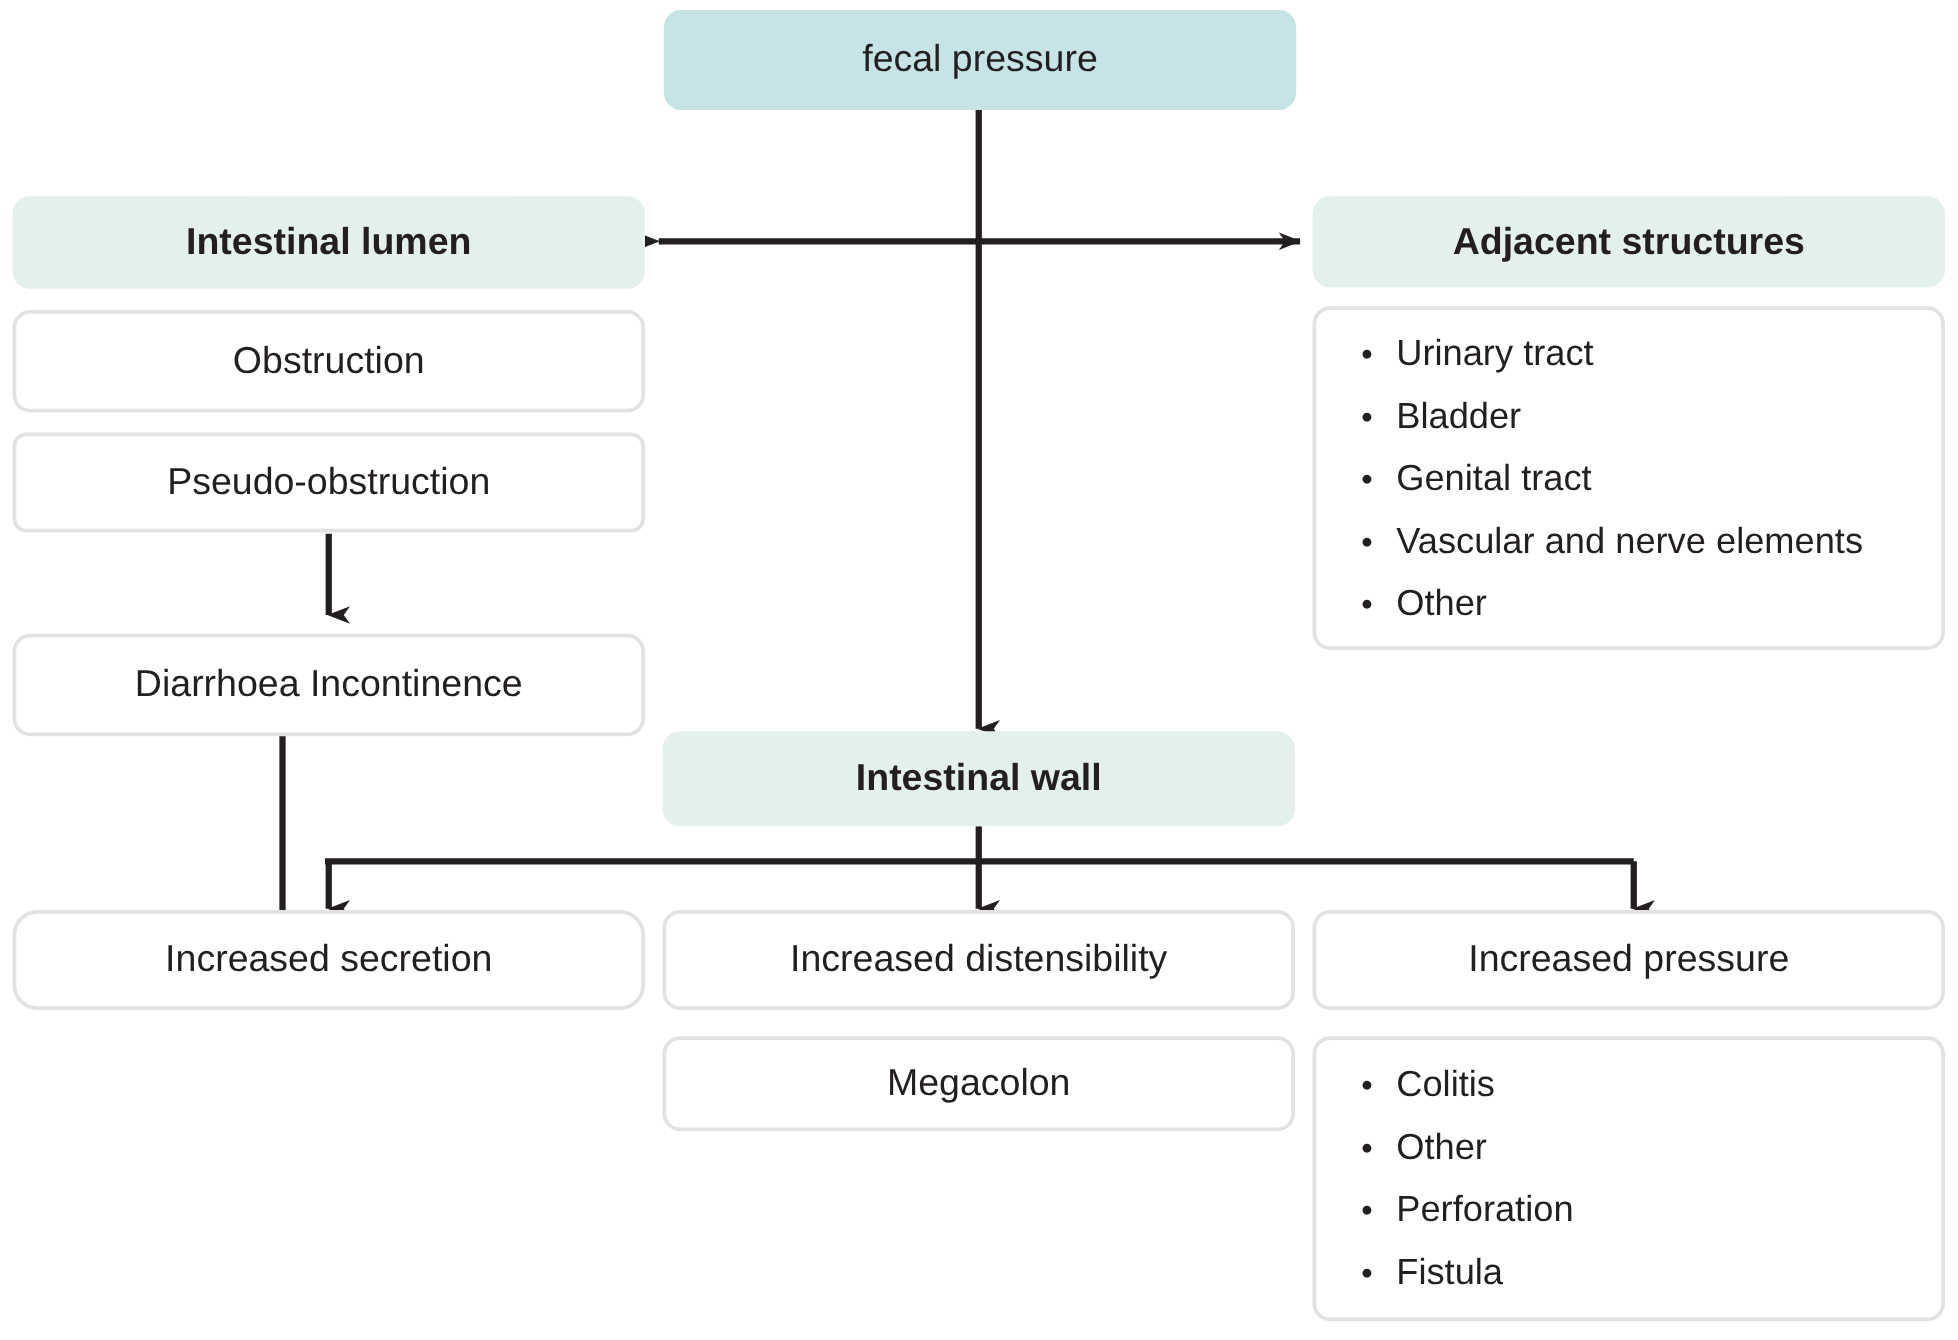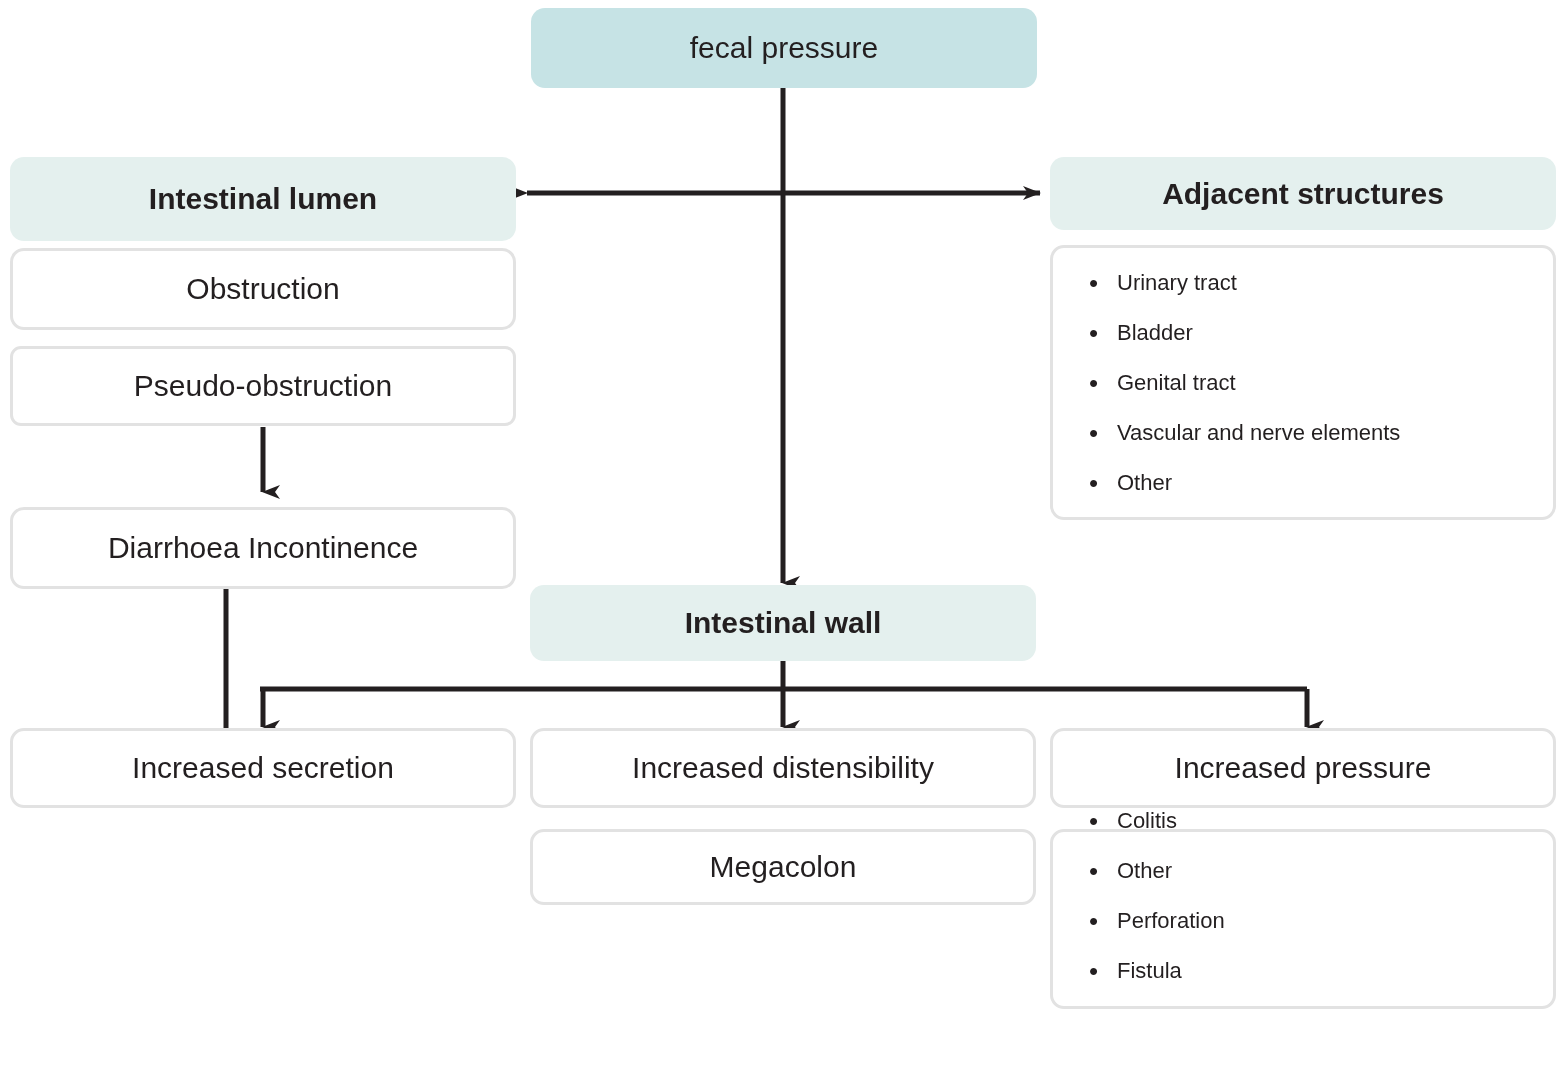--- a/index.html
+++ b/index.html
@@ -55,21 +55,21 @@
     flex-direction: column;
     justify-content: center;
     padding: 10px 0 10px 36px;
   }
   .listbox ul {
     margin: 0;
     padding: 0;
     list-style: none;
   }
   .listbox li {
-    font-size: 22px;
+    font-size: 29px;
     line-height: 50px;
     color: #231f20;
     position: relative;
     padding-left: 28px;
     white-space: nowrap;
   }
   .listbox li::before {
     content: "\2022";
     position: absolute;
     left: 0;
@@ -117,21 +117,21 @@
 
     <line x1="783" y1="661" x2="783" y2="689" stroke="#231f20" stroke-width="5"></line>
     <line x1="260" y1="689" x2="1307" y2="689" stroke="#231f20" stroke-width="5"></line>
     <line x1="263" y1="689" x2="263" y2="727" stroke="#231f20" stroke-width="5" marker-end="url(#ah-down)"></line>
     <line x1="783" y1="689" x2="783" y2="727" stroke="#231f20" stroke-width="5" marker-end="url(#ah-down)"></line>
     <line x1="1307" y1="689" x2="1307" y2="727" stroke="#231f20" stroke-width="5" marker-end="url(#ah-down)"></line>
   </svg>
 
   <div class="box hdr-strong" style="left:531px; top:8px; width:506px; height:80px;">fecal pressure</div>
 
-  <div class="box hdr-light" style="left:10px; top:157px; width:506px; height:84px;">Intestinal lumen</div>
+  <div class="box hdr-light" style="left:10px; top:157px; width:506px; height:74px;">Intestinal lumen</div>
 
   <div class="box plain" style="left:10px; top:248px; width:506px; height:82px;">Obstruction</div>
 
   <div class="box plain" style="left:10px; top:346px; width:506px; height:80px;border-radius:11px;">Pseudo-obstruction</div>
 
   <div class="box plain" style="left:10px; top:496px; width:506px; height:82px;margin-top:11px;">Diarrhoea Incontinence</div>
 
   <div class="box hdr-light" style="left:1050px; top:157px; width:506px; height:73px;">Adjacent structures</div>
 
   <div class="listbox" style="left:1050px; top:245px; width:506px; height:275px;">
@@ -139,29 +139,29 @@
       <li>Urinary tract</li>
       <li>Bladder</li>
       <li>Genital tract</li>
       <li>Vascular and nerve elements</li>
       <li>Other</li>
     </ul>
   </div>
 
   <div class="box hdr-light" style="left:530px; top:585px; width:506px; height:76px;">Intestinal wall</div>
 
-  <div class="box plain" style="left:10px; top:728px; width:506px; height:80px;">Increased secretion</div>
+  <div class="box plain" style="left:10px; top:728px; width:506px; height:80px;border-radius:20px;">Increased secretion</div>
 
   <div class="box plain" style="left:530px; top:728px; width:506px; height:80px;">Increased distensibility</div>
 
   <div class="box plain" style="left:1050px; top:728px; width:506px; height:80px;">Increased pressure</div>
 
   <div class="box plain" style="left:530px; top:829px; width:506px; height:76px;">Megacolon</div>
 
-  <div class="listbox" style="left:1050px; top:829px; width:506px; height:180px;justify-content:flex-end;">
+  <div class="listbox" style="left:1050px; top:829px; width:506px; height:228px;">
     <ul>
       <li>Colitis</li>
       <li>Other</li>
       <li>Perforation</li>
       <li>Fistula</li>
     </ul>
   </div>
 
 </div>
 

